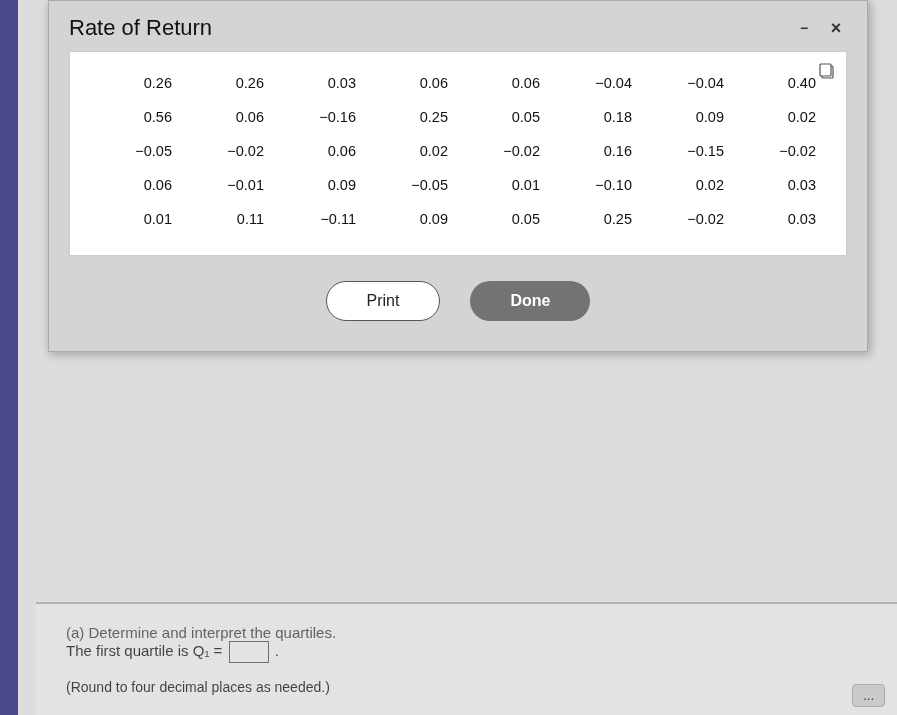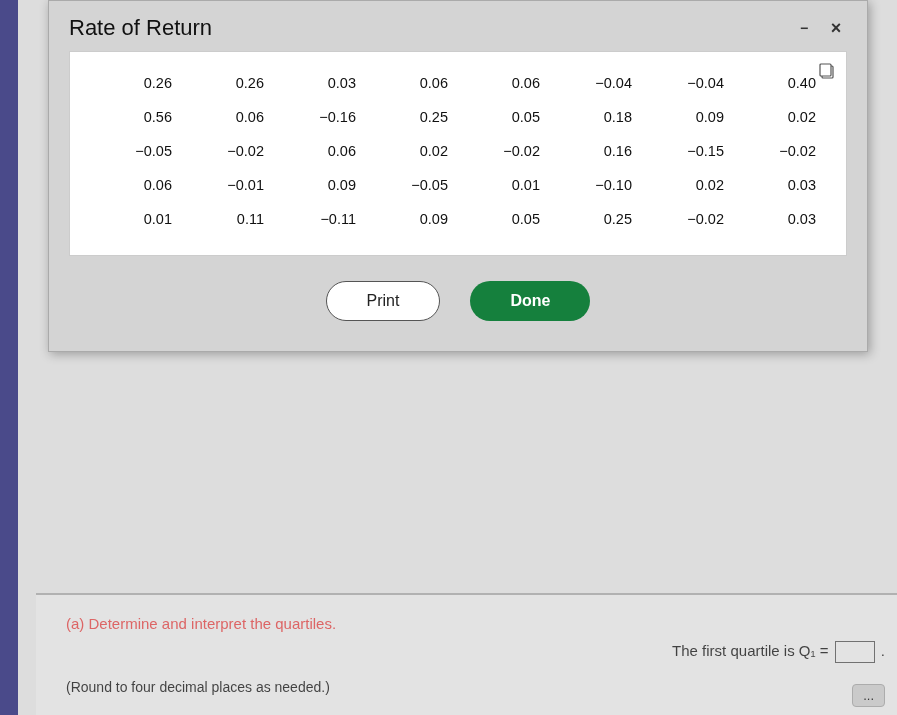--- a/index.html
+++ b/index.html
@@ -154,49 +154,48 @@
       background: white;
       font-size: 16px;
       cursor: pointer;
       color: #222;
     }
 
     .btn-done {
       padding: 10px 40px;
       border-radius: 25px;
       border: none;
-      background: #15803d;
+      background: #737373;
       font-size: 16px;
       cursor: pointer;
       color: white;
       font-weight: bold;
     }
 
     
     .bottom-content {
       position: absolute;
       bottom: 0;
       left: 18px;
       width: 879px;
       background: #f8f8f8;
       border-top: 2px solid #b0b0b0;
       padding: 20px 30px;
     }
 
     .bottom-content .question-text {
       font-size: 15px;
-      color: #ef4444;
-      margin-bottom: 9px;
+      color: #404040;
+      margin-bottom: 0;
     }
 
     .bottom-content .quartile-text {
       font-size: 15px;
       color: #111;
       margin-bottom: 16px;
-      text-align: right;
     }
 
     .quartile-input {
       display: inline-block;
       width: 40px;
       height: 22px;
       border: 1px solid #555;
       vertical-align: middle;
       margin: 0 2px;
     }

